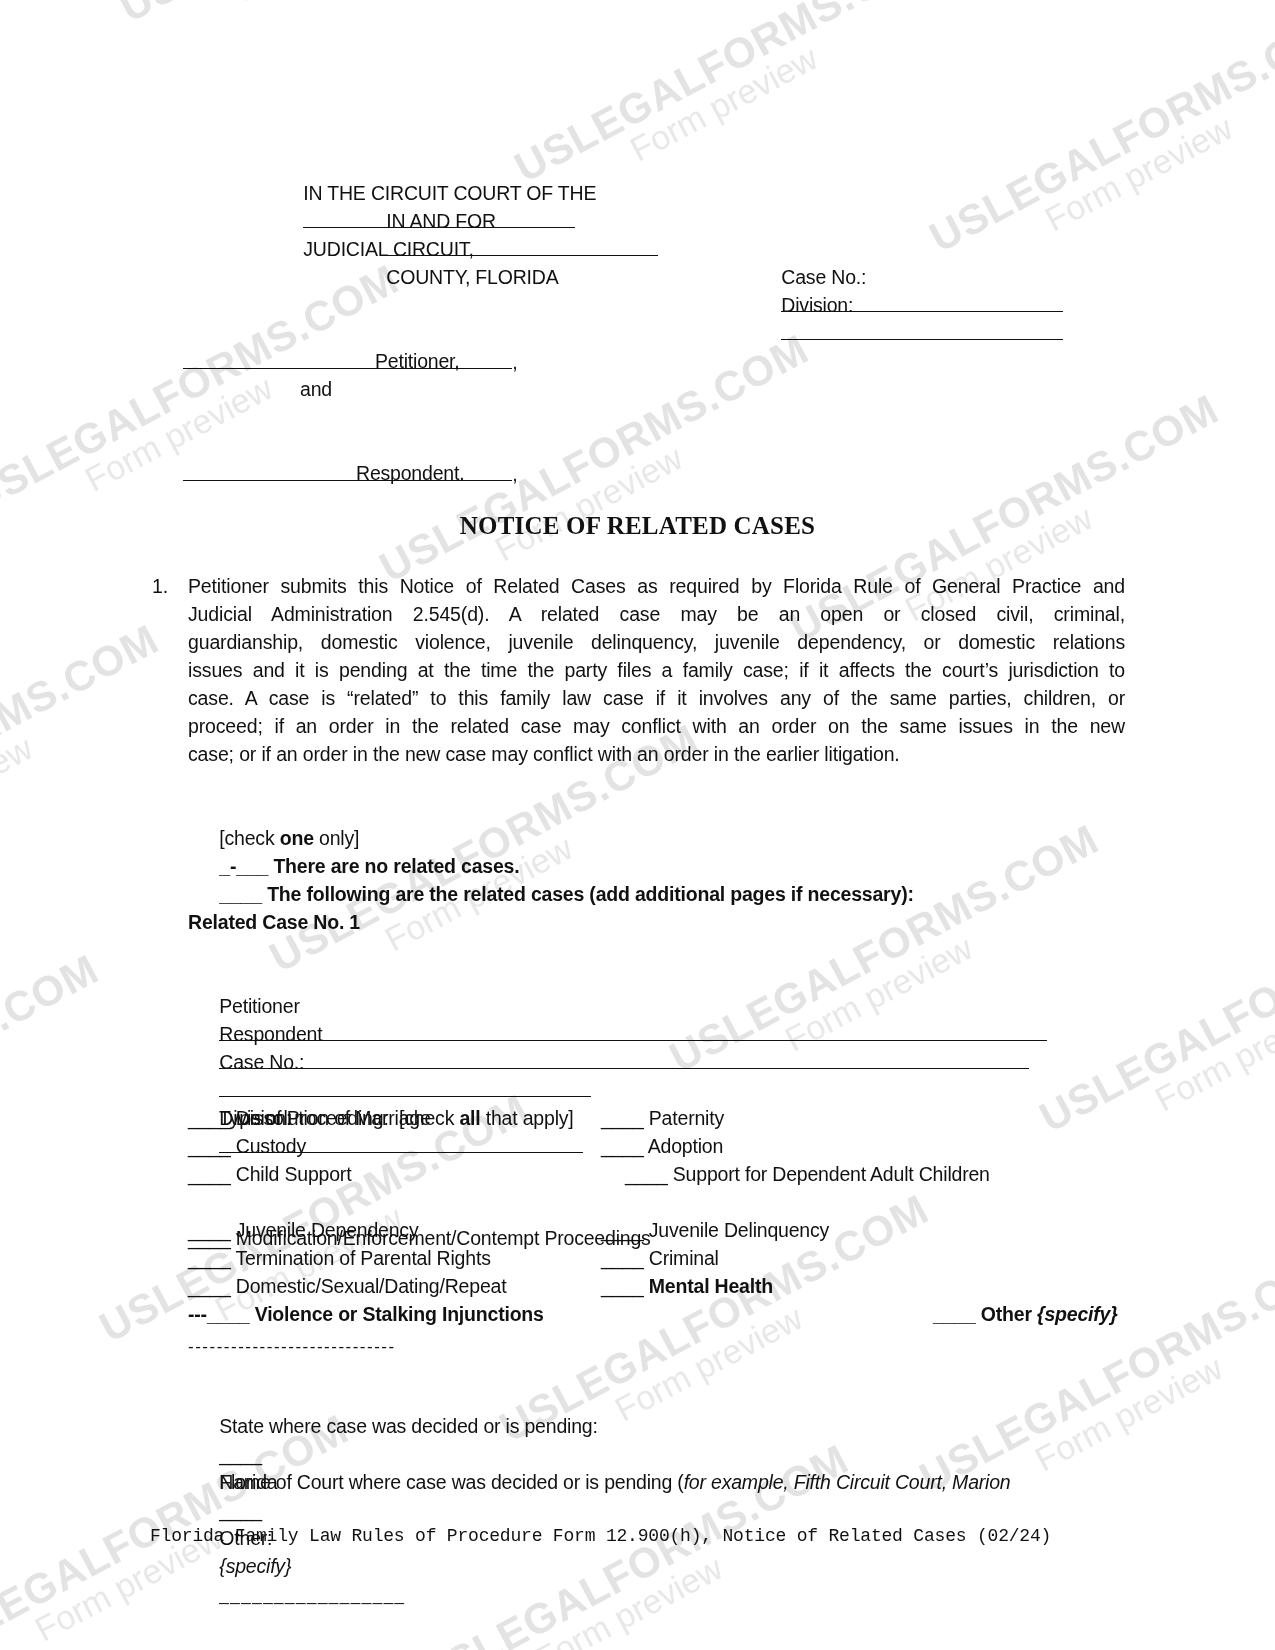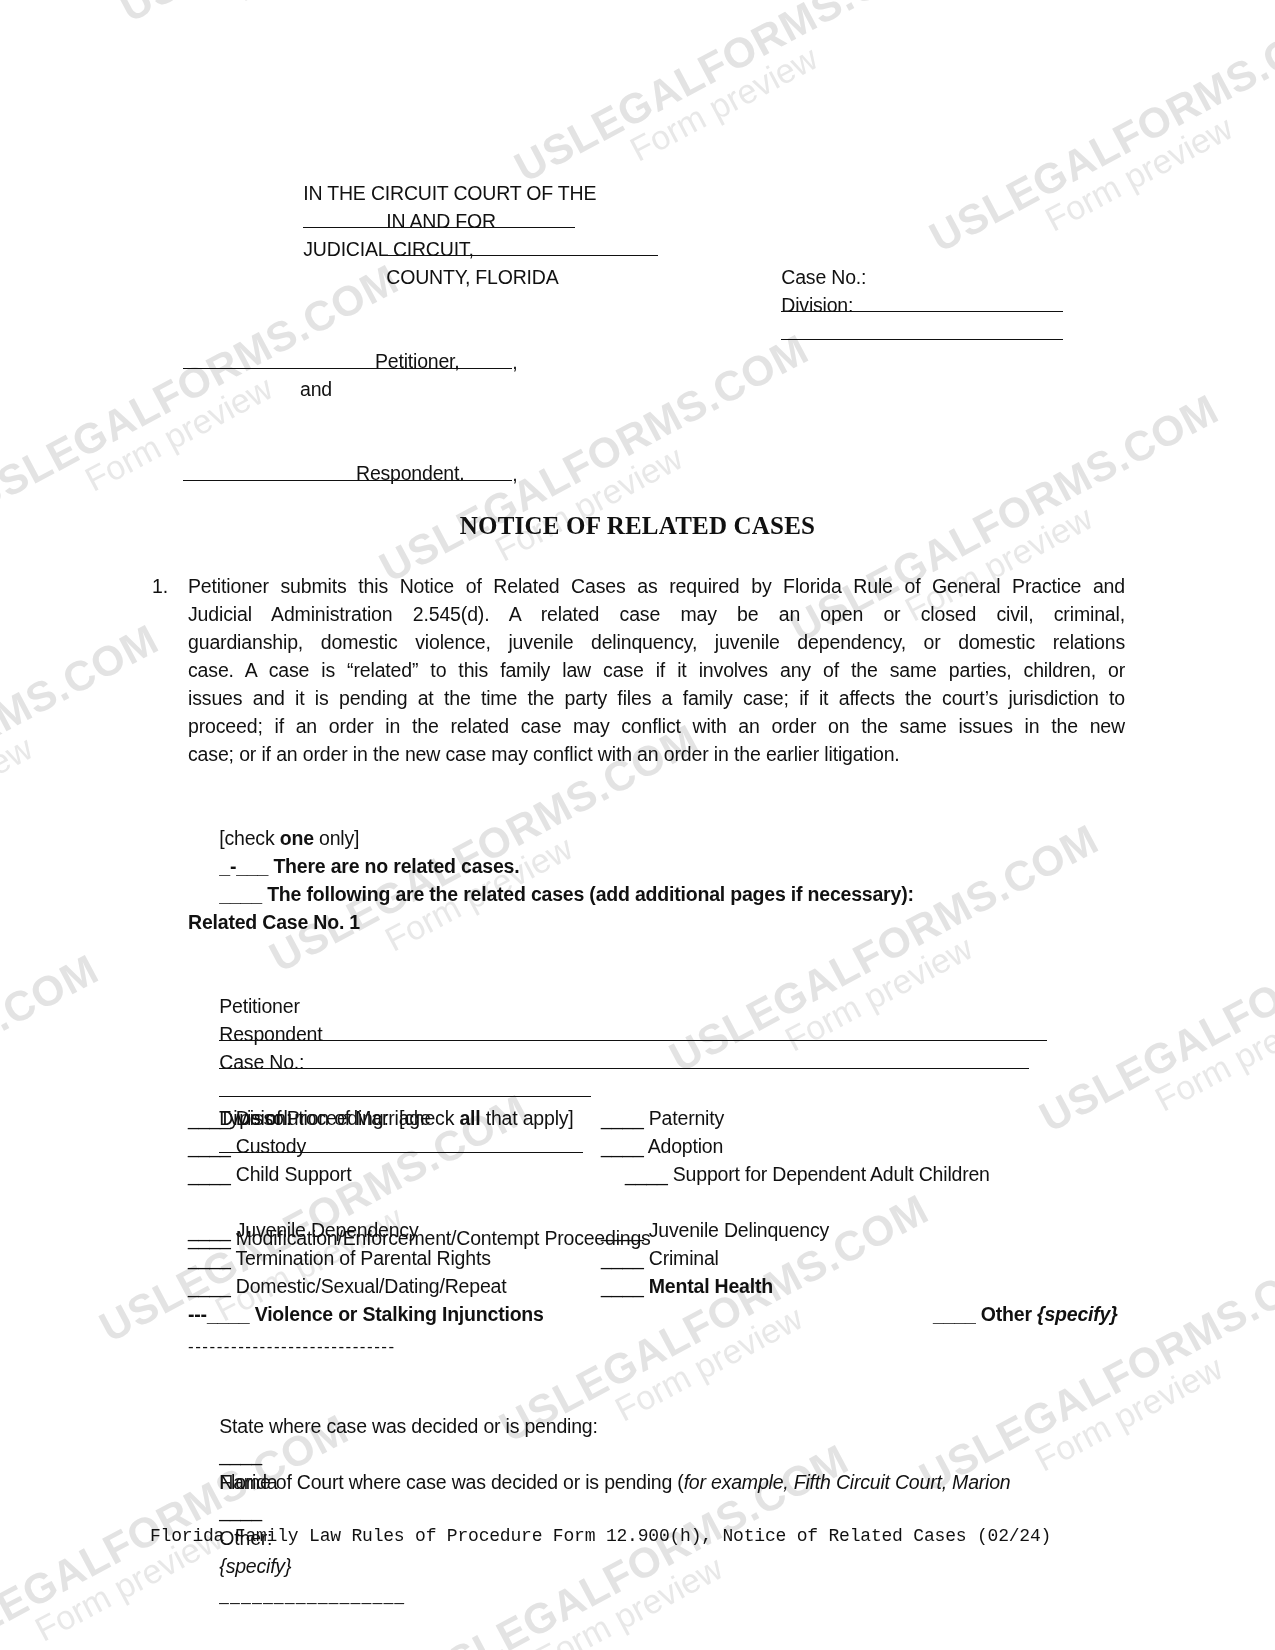--- a/index.html
+++ b/index.html
@@ -124,22 +124,22 @@
     </div>
     <div class="ln" style="left:356px;top:459px;">Respondent.</div>
 
     <div class="title">NOTICE OF RELATED CASES</div>
 
     <div class="num">1.</div>
     <div class="para">
       <span class="line">Petitioner submits this Notice of Related Cases as required by Florida Rule of General Practice and</span>
       <span class="line">Judicial Administration 2.545(d). A related case may be an open or closed civil, criminal,</span>
       <span class="line">guardianship, domestic violence, juvenile delinquency, juvenile dependency, or domestic relations</span>
+      <span class="line">issues and it is pending at the time the party files a family case; if it affects the court’s jurisdiction to</span>
       <span class="line">case. A case is “related” to this family law case if it involves any of the same parties, children, or</span>
-      <span class="line">issues and it is pending at the time the party files a family case; if it affects the court’s jurisdiction to</span>
       <span class="line">proceed; if an order in the related case may conflict with an order on the same issues in the new</span>
       <span class="line last">case; or if an order in the new case may conflict with an order in the earlier litigation.</span>
     </div>
 
     <div class="ln" style="left:188px;top:796px;">
       <span>[check </span><span class="b">one</span><span> only]</span>
     </div>
     <div class="ln b" style="left:188px;top:824px;">
       <span>_-___</span> <span>There are no related cases.</span>
     </div>

